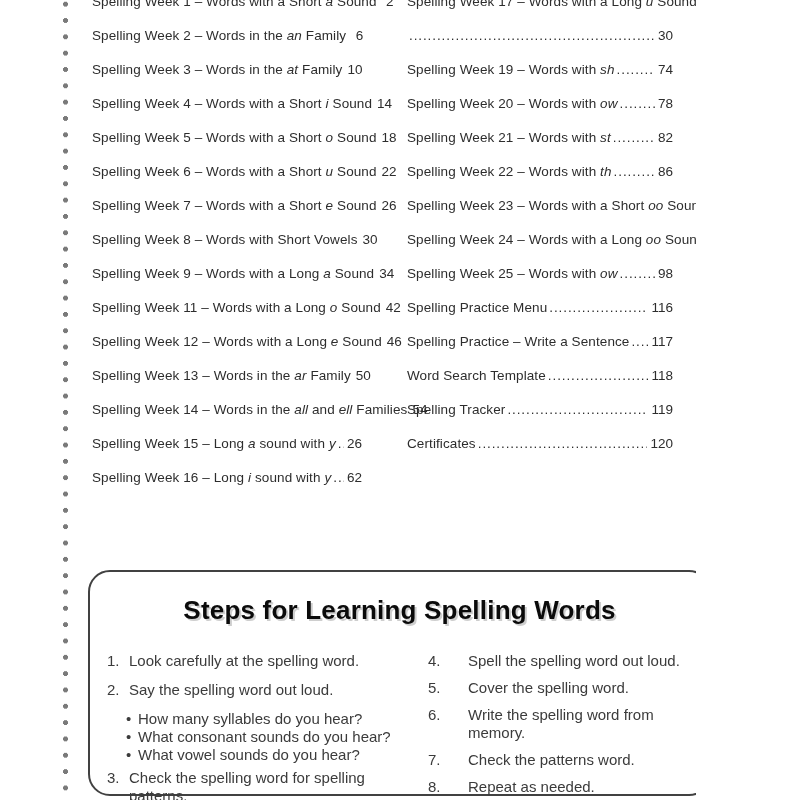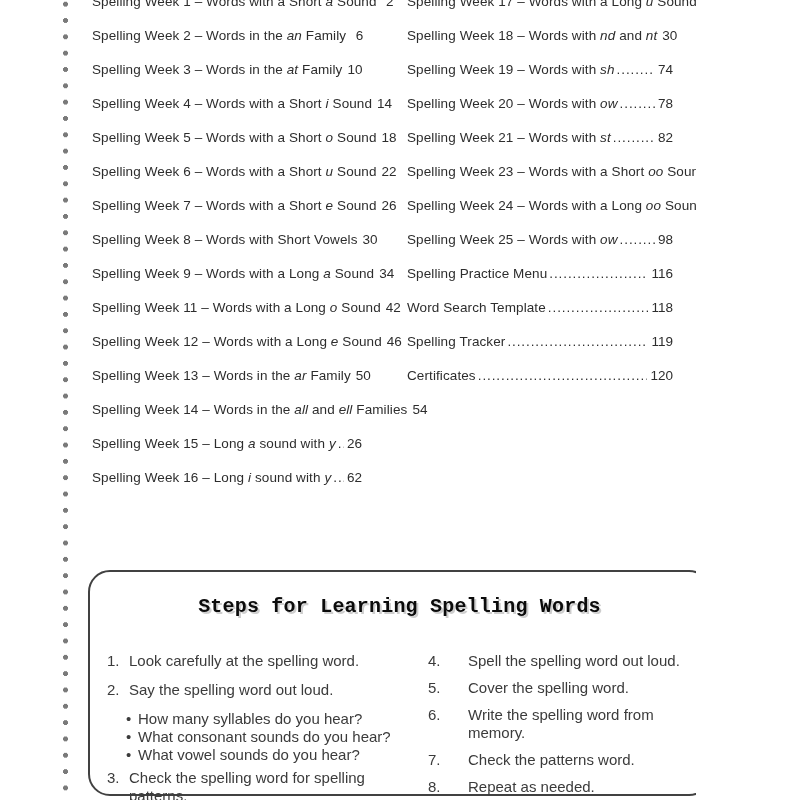--- a/index.html
+++ b/index.html
@@ -18,22 +18,22 @@
   .toc-row{height:33.95px;display:flex;align-items:center;white-space:nowrap;}
   .toc-title{flex:0 0 auto;letter-spacing:0.1px;}
   .toc-title i{font-style:italic;}
   .toc-leader{flex:1 1 auto;min-width:0;overflow:hidden;margin:0 3px 0 2px;}
   .toc-leader::after{content:"....................................................................................";
                      letter-spacing:0.9px;}
   .toc-page{flex:0 0 auto;min-width:12px;text-align:right;}
   
   .steps-box{position:absolute;left:88px;top:570px;width:619px;height:222px;
              border:2.5px solid #414141;border-radius:22px;background:#fff;}
-  .steps-title{margin-top:23px;text-align:center;font-family:Liberation Mono, monospace;
-               font-weight:bold;font-size:20px;color:#0b0b0b;letter-spacing:0.2px;
+  .steps-title{margin-top:23px;text-align:center;font-family:Liberation Sans, sans-serif;
+               font-weight:bold;font-size:26px;color:#0b0b0b;letter-spacing:0.2px;
                text-shadow:2px 2px 0 rgba(80,80,80,0.28);}
   .steps-col{position:absolute;top:80px;font-size:15px;color:#3b3b3b;line-height:18px;}
   #steps-left{left:17px;width:305px;}
   #steps-right{left:338px;width:275px;}
   .step-row{display:flex;margin-bottom:11px;}
   #steps-right .step-row{margin-bottom:9px;}
   .step-num{flex:0 0 22px;}
   #steps-right .step-num{flex:0 0 40px;}
   .step-text{flex:1 1 auto;}
   .bullets{margin-bottom:5px;}
@@ -124,58 +124,67 @@
         <span class="toc-page">62</span>
       </div>
     </div>
   <div class="toc-col" id="toc-right">
       <div class="toc-row">
         <span class="toc-title">Spelling Week 17 – Words with a Long <i>u</i> Sound</span>
         <span class="toc-leader"></span>
         <span class="toc-page">66</span>
       </div>
       <div class="toc-row">
-        <span class="toc-title">Spelling Week 18 – Words with <i>nd</i> and <i>nt</i></span>
         <span class="toc-leader"></span>
         <span class="toc-page">30</span>
       </div>
       <div class="toc-row">
         <span class="toc-title">Spelling Week 19 – Words with <i>sh</i></span>
         <span class="toc-leader"></span>
         <span class="toc-page">74</span>
       </div>
       <div class="toc-row">
         <span class="toc-title">Spelling Week 20 – Words with <i>ow</i></span>
         <span class="toc-leader"></span>
         <span class="toc-page">78</span>
       </div>
       <div class="toc-row">
         <span class="toc-title">Spelling Week 21 – Words with <i>st</i></span>
         <span class="toc-leader"></span>
         <span class="toc-page">82</span>
       </div>
       <div class="toc-row">
+        <span class="toc-title">Spelling Week 22 – Words with <i>th</i></span>
+        <span class="toc-leader"></span>
+        <span class="toc-page">86</span>
+      </div>
+      <div class="toc-row">
         <span class="toc-title">Spelling Week 23 – Words with a Short <i>oo</i> Sound</span>
         <span class="toc-leader"></span>
         <span class="toc-page">90</span>
       </div>
       <div class="toc-row">
         <span class="toc-title">Spelling Week 24 – Words with a Long <i>oo</i> Sound</span>
         <span class="toc-leader"></span>
         <span class="toc-page">94</span>
       </div>
       <div class="toc-row">
         <span class="toc-title">Spelling Week 25 – Words with <i>ow</i></span>
         <span class="toc-leader"></span>
         <span class="toc-page">98</span>
       </div>
       <div class="toc-row">
         <span class="toc-title">Spelling Practice Menu</span>
         <span class="toc-leader"></span>
         <span class="toc-page">116</span>
+      </div>
+      <div class="toc-row">
+        <span class="toc-title">Spelling Practice – Write a Sentence</span>
+        <span class="toc-leader"></span>
+        <span class="toc-page">117</span>
       </div>
       <div class="toc-row">
         <span class="toc-title">Word Search Template</span>
         <span class="toc-leader"></span>
         <span class="toc-page">118</span>
       </div>
       <div class="toc-row">
         <span class="toc-title">Spelling Tracker</span>
         <span class="toc-leader"></span>
         <span class="toc-page">119</span>

